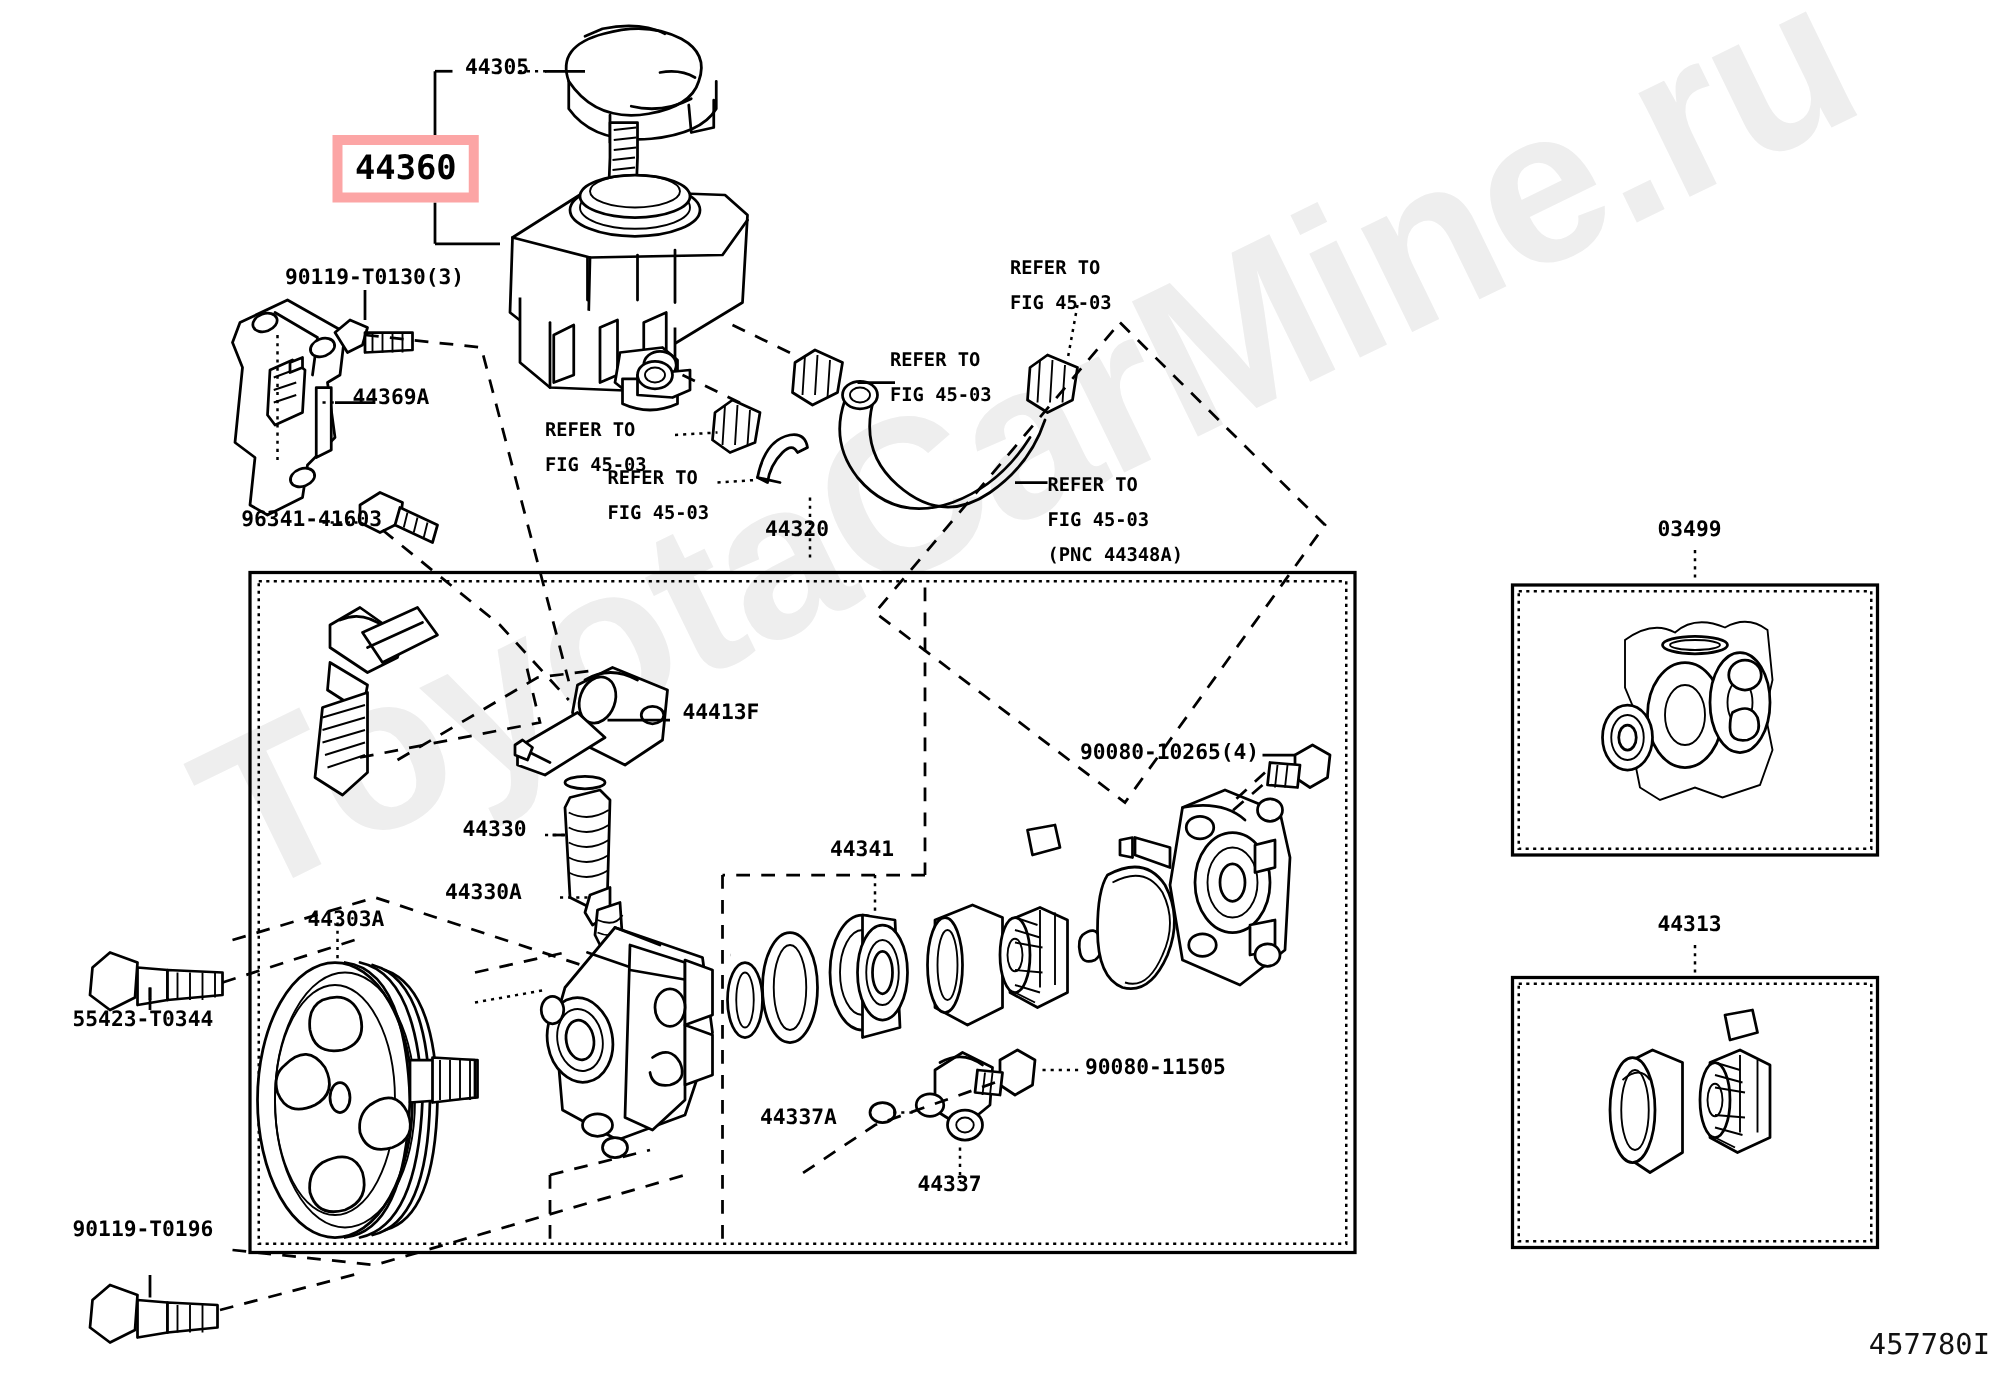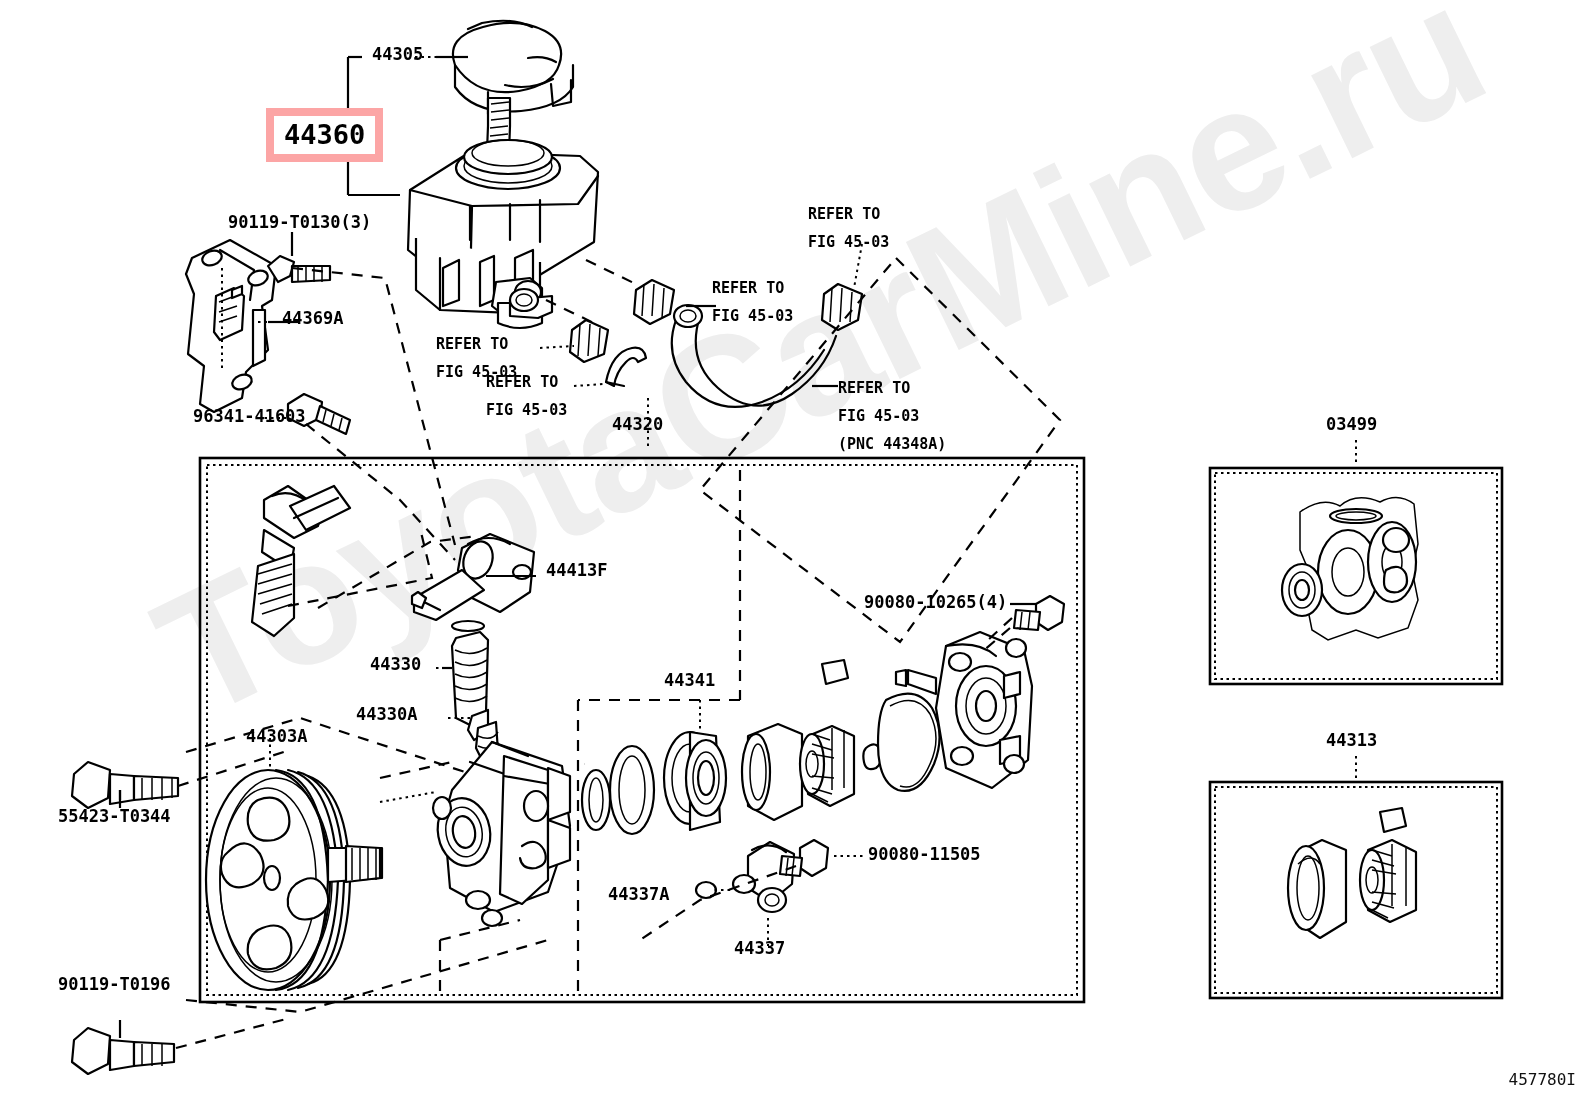--- a/index.html
+++ b/index.html
@@ -12,21 +12,21 @@
       font-family:"Liberation Sans",sans-serif;font-weight:bold;font-size:175px;
       color:#eeeeee;transform:rotate(-26deg);transform-origin:50% 50%;
       white-space:nowrap;letter-spacing:-2px;user-select:none;}
 
   svg.art{position:absolute;left:0;top:0;width:1592px;height:1099px;}
 
   
   .lbl{position:absolute;font-family:"DejaVu Sans Mono","Liberation Mono",monospace;
        font-size:17px;font-weight:bold;color:#000;white-space:pre;letter-spacing:0px;}
   .lbl.ref{font-size:15px;line-height:28px;}
-  .idtag{position:absolute;right:16px;bottom:10px;font-size:16px;font-weight:normal;
+  .idtag{position:absolute;right:0;bottom:10px;font-size:23px;font-weight:normal;
          font-family:"DejaVu Sans Mono","Liberation Mono",monospace;color:#111;}
 
   
   .hl{position:absolute;border:8px solid #fca5a5;background:#fff;
       padding:3px 10px 4px 10px;}
   .hl .txt{font-family:"DejaVu Sans Mono","Liberation Mono",monospace;
            font-size:27px;font-weight:bold;color:#000;}
 </style>
 </head>
 <body>

